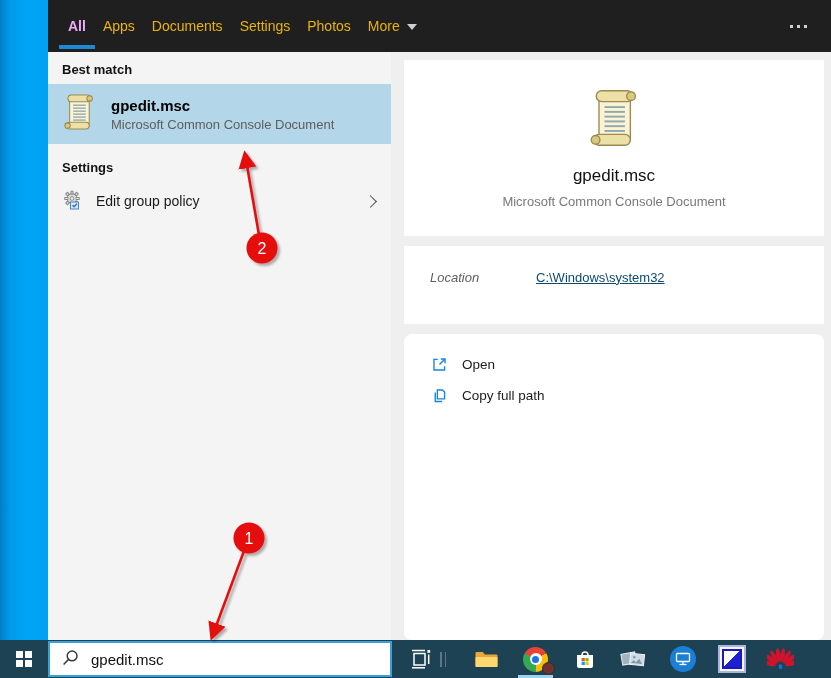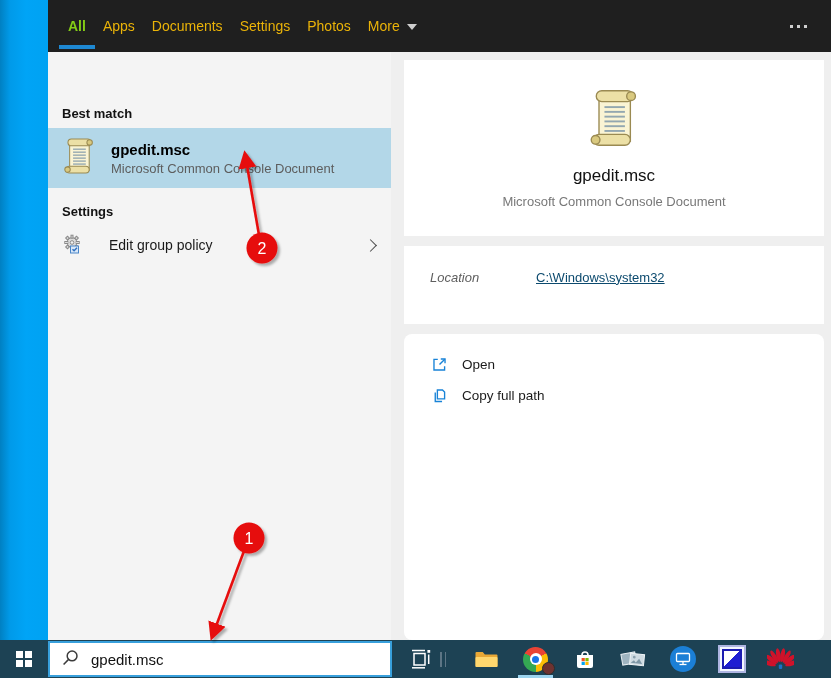--- a/index.html
+++ b/index.html
@@ -8,35 +8,35 @@
 
   
   .desktop{position:absolute;left:0;top:0;width:48px;height:640px;
            background:linear-gradient(90deg,#0080c2 0,#009ae9 10px,#00a4f6 26px,#00a2f2 100%);}
 
   
   .topbar{position:absolute;left:48px;top:0;width:783px;height:52px;background:#1f1f1f;
           display:flex;align-items:center;padding-left:18px;box-sizing:border-box;gap:13px;}
   .tab{color:#eab308;font-size:14px;height:100%;display:flex;align-items:center;
        position:relative;padding:0 2px;cursor:default;}
-  .tab.active{color:#84cc16;font-weight:bold;}
+  .tab.active{color:#f0abfc;font-weight:bold;}
   .tab.active::after{content:"";position:absolute;left:-7px;right:-7px;bottom:3px;height:4px;background:#1e88d2;}
   .tab .caret{width:0;height:0;border-left:5px solid transparent;border-right:5px solid transparent;
               border-top:6px solid #cfcfcf;margin-left:7px;margin-top:2px;}
   .overflow{margin-left:auto;margin-right:24px;display:flex;gap:4px;align-items:center;height:100%;}
   .overflow i{width:3px;height:3px;background:#cfcfcf;display:block;}
 
   
   .left-panel{position:absolute;left:48px;top:52px;width:343px;height:588px;background:#f4f4f4;}
-  .section-header{font-size:13px;font-weight:bold;color:#121212;padding:10px 14px 7px 14px;margin-top:44px;}
+  .section-header{font-size:13px;font-weight:bold;color:#121212;padding:10px 14px 7px 14px;}
   .best-row{height:60px;background:#b3d7e8;display:flex;align-items:center;padding:0 14px;gap:15px;}
   .best-title{font-size:15px;font-weight:bold;color:#000;}
   .best-sub{font-size:13px;color:#5d5d5d;margin-top:3px;}
   .settings-h{margin-top:6px;}
-  .settings-row{height:38px;display:flex;align-items:center;padding:0 16px 0 14px;gap:27px;
+  .settings-row{height:38px;display:flex;align-items:center;padding:0 16px 0 14px;gap:14px;
                 font-size:14px;color:#1a1a1a;}
   .chev{width:8px;height:8px;border-top:1.5px solid #4a4a4a;border-right:1.5px solid #4a4a4a;
         transform:rotate(45deg);margin-left:auto;}
 
   
   .right-panel{position:absolute;left:391px;top:52px;width:440px;height:588px;background:#efefef;overflow:hidden;}
   .card{background:#fff;margin:0 7px 0 13px;box-sizing:border-box;}
   .card.hero{margin-top:8px;height:176px;display:flex;flex-direction:column;align-items:center;justify-content:center;}
   .hero-title{font-size:17px;color:#111;margin-top:14px;}
   .hero-sub{font-size:13px;color:#787878;margin-top:8px;}

